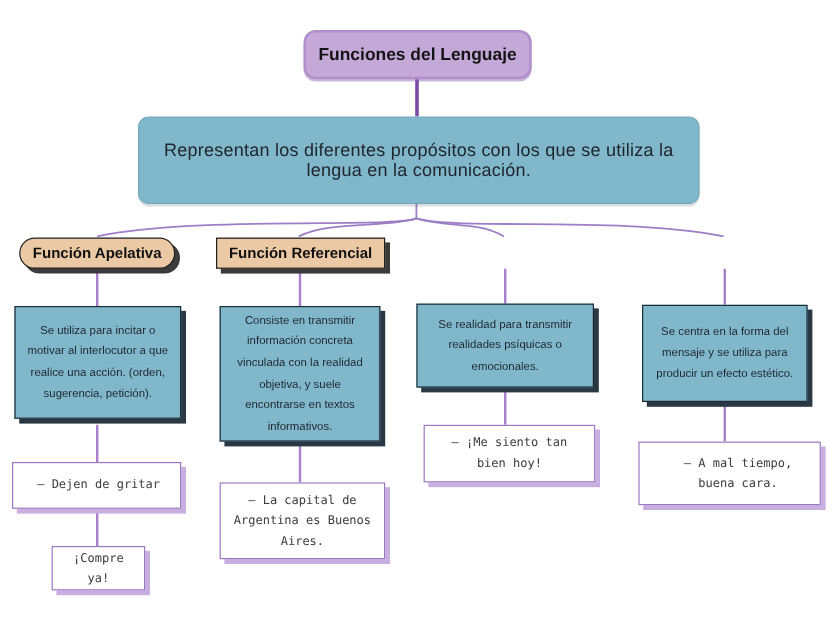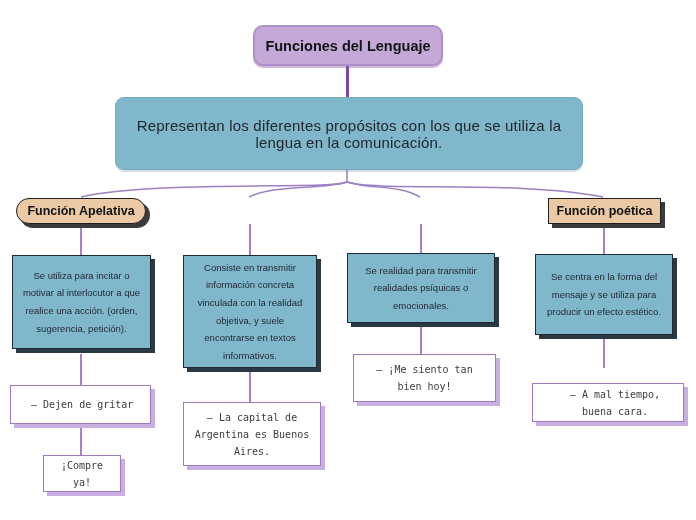--- a/index.html
+++ b/index.html
@@ -62,21 +62,21 @@
     box-shadow: 4px 4px 0 0 #c9aee1;
     display: flex; align-items: center; justify-content: center;
     padding: 5px 8px; text-align: center;
     font-family: "DejaVu Sans Mono", monospace;
     font-size: 10px; line-height: 1.7; color: #3c3c3c;
   }
   .eb1a { left: 10px;  top: 385px; width: 141px; height: 39px; justify-content: flex-start; text-align: left; padding-left: 20px; }
   .eb1b { left: 43px;  top: 455px; width: 78px;  height: 37px; }
   .eb2  { left: 183px; top: 402px; width: 138px; height: 64px; }
   .eb3  { left: 353px; top: 354px; width: 143px; height: 48px; }
-  .eb4  { left: 532px; top: 383px; width: 152px; height: 39px; padding-left: 22px; }
+  .eb4  { left: 532px; top: 368px; width: 152px; height: 53px; padding-left: 22px; }
 
   
   .vline { position: absolute; width: 2px; background: #a87fca; }
   .vline.dark { background: #7a4aa5; width: 3px; }
   .c-title { left: 346px; top: 66px;  height: 31px; }
   .c-h1 { left: 80px;  top: 224px; height: 31px; }
   .c-h2 { left: 249px; top: 224px; height: 31px; }
   .c-h3 { left: 420px; top: 224px; height: 29px; }
   .c-h4 { left: 603px; top: 224px; height: 30px; }
   .c-d1 { left: 80px;  top: 354px; height: 31px; }
@@ -115,22 +115,22 @@
     <span>Funciones del Lenguaje</span>
   </div>
 
   <div class="main-box">
     <span>Representan los diferentes propósitos con los que se utiliza la lengua en la comunicación.</span>
   </div>
 
   <div class="branch-header bh1">
     <span>Función Apelativa</span>
   </div>
-  <div class="branch-header bh4">
-    <span>Función poética</span>
+  <div class="branch-header bh2">
+    <span>Función Referencial</span>
   </div>
 
   <div class="desc-box db1">
     <span>Se utiliza para incitar o motivar al interlocutor a que realice una acción. (orden, sugerencia, petición).</span>
   </div>
   <div class="desc-box db2">
     <span>Consiste en transmitir información concreta vinculada con la realidad objetiva, y suele encontrarse en textos informativos.</span>
   </div>
   <div class="desc-box db3">
     <span>Se realidad para transmitir realidades psíquicas o emocionales.</span>

